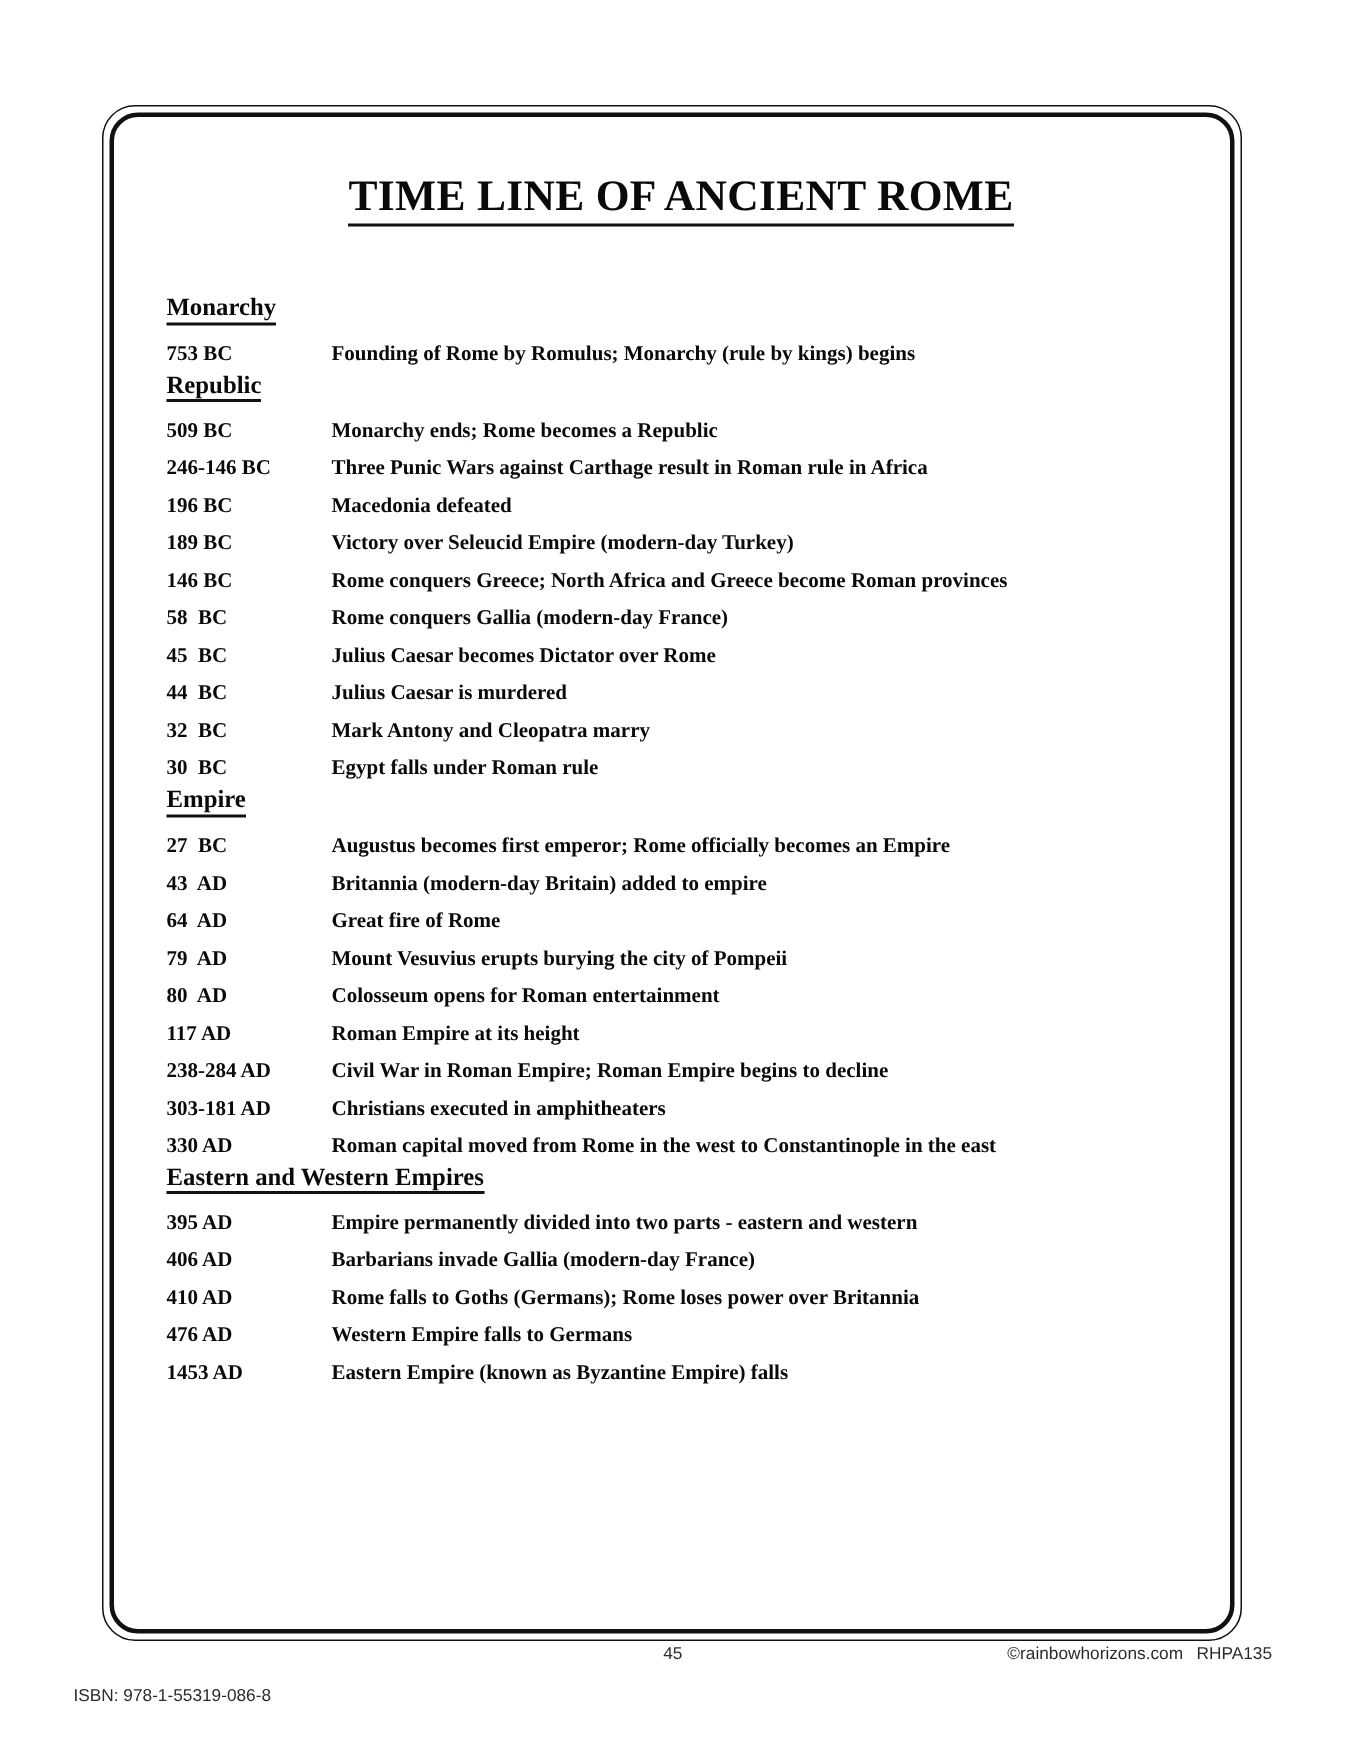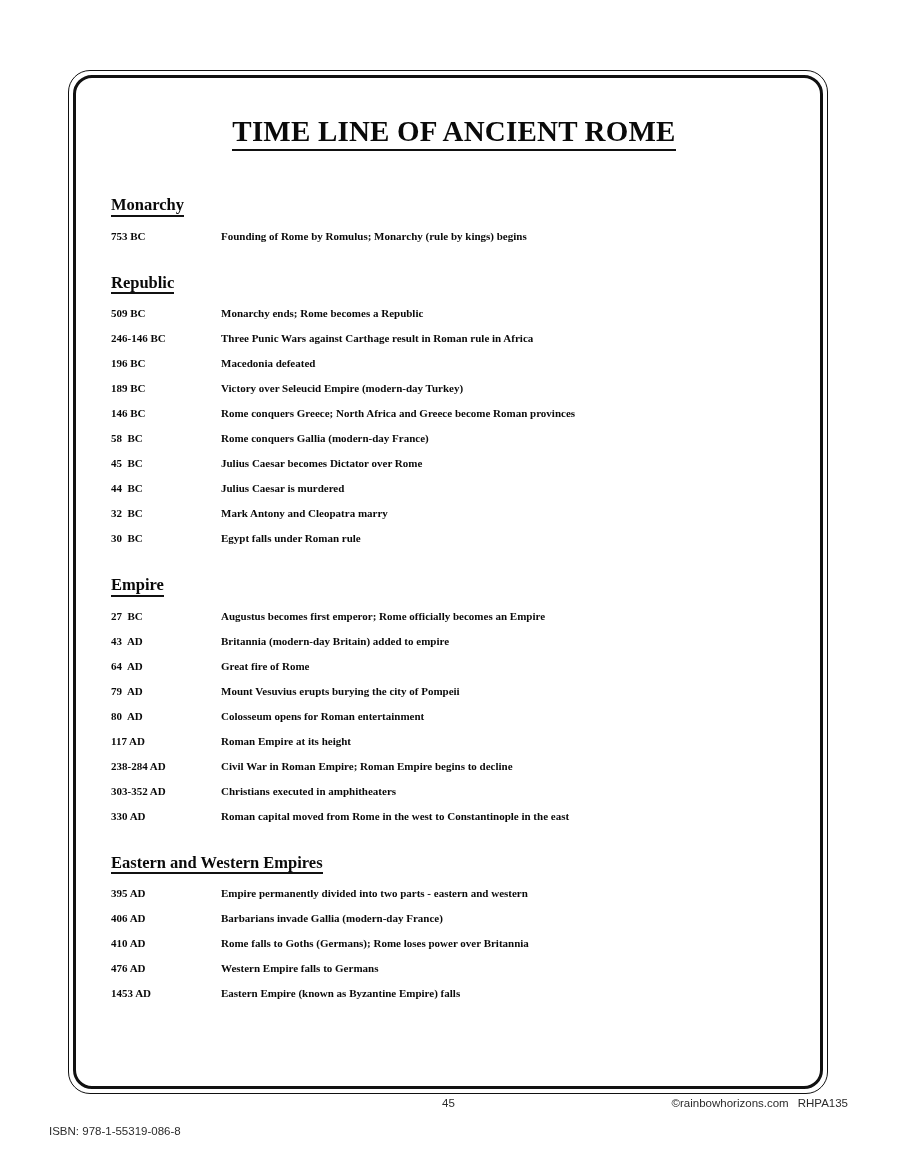--- a/index.html
+++ b/index.html
@@ -69,40 +69,39 @@
 
   
   #timeline {
     margin-top: 44px;
     padding-left: 2px;
   }
   .section {
     margin-bottom: 0;
   }
   .section + .section {
-    margin-top: 26px;
   }
   .section-heading {
     font-size: 16.5px;
     font-weight: bold;
     line-height: 1;
     margin: 0 0 7px 0;
     display: block;
   }
   .section-heading .heading-text {
     display: inline-block;
     border-bottom: 2px solid #111111;
     padding-bottom: 1px;
   }
 
   .entry {
     display: flex;
     align-items: baseline;
     line-height: 25px;
-    font-size: 11px;
+    font-size: 14px;
     font-weight: bold;
   }
   .entry-year {
     flex: 0 0 110px;
     width: 110px;
     white-space: pre;
     font-weight: bold;
   }
   .entry-desc {
     flex: 1 1 auto;
@@ -230,21 +229,21 @@
           </div>
           <div class="entry">
             <span class="entry-year">117 AD</span>
             <span class="entry-desc">Roman Empire at its height</span>
           </div>
           <div class="entry">
             <span class="entry-year">238-284 AD</span>
             <span class="entry-desc">Civil War in Roman Empire; Roman Empire begins to decline</span>
           </div>
           <div class="entry">
-            <span class="entry-year">303-352 AD</span>
+            <span class="entry-year">303-181 AD</span>
             <span class="entry-desc">Christians executed in amphitheaters</span>
           </div>
           <div class="entry">
             <span class="entry-year">330 AD</span>
             <span class="entry-desc">Roman capital moved from Rome in the west to Constantinople in the east</span>
           </div>
         </div>
         <div class="section">
           <div class="section-heading"><span class="heading-text">Eastern and Western Empires</span></div>
           <div class="entry">

